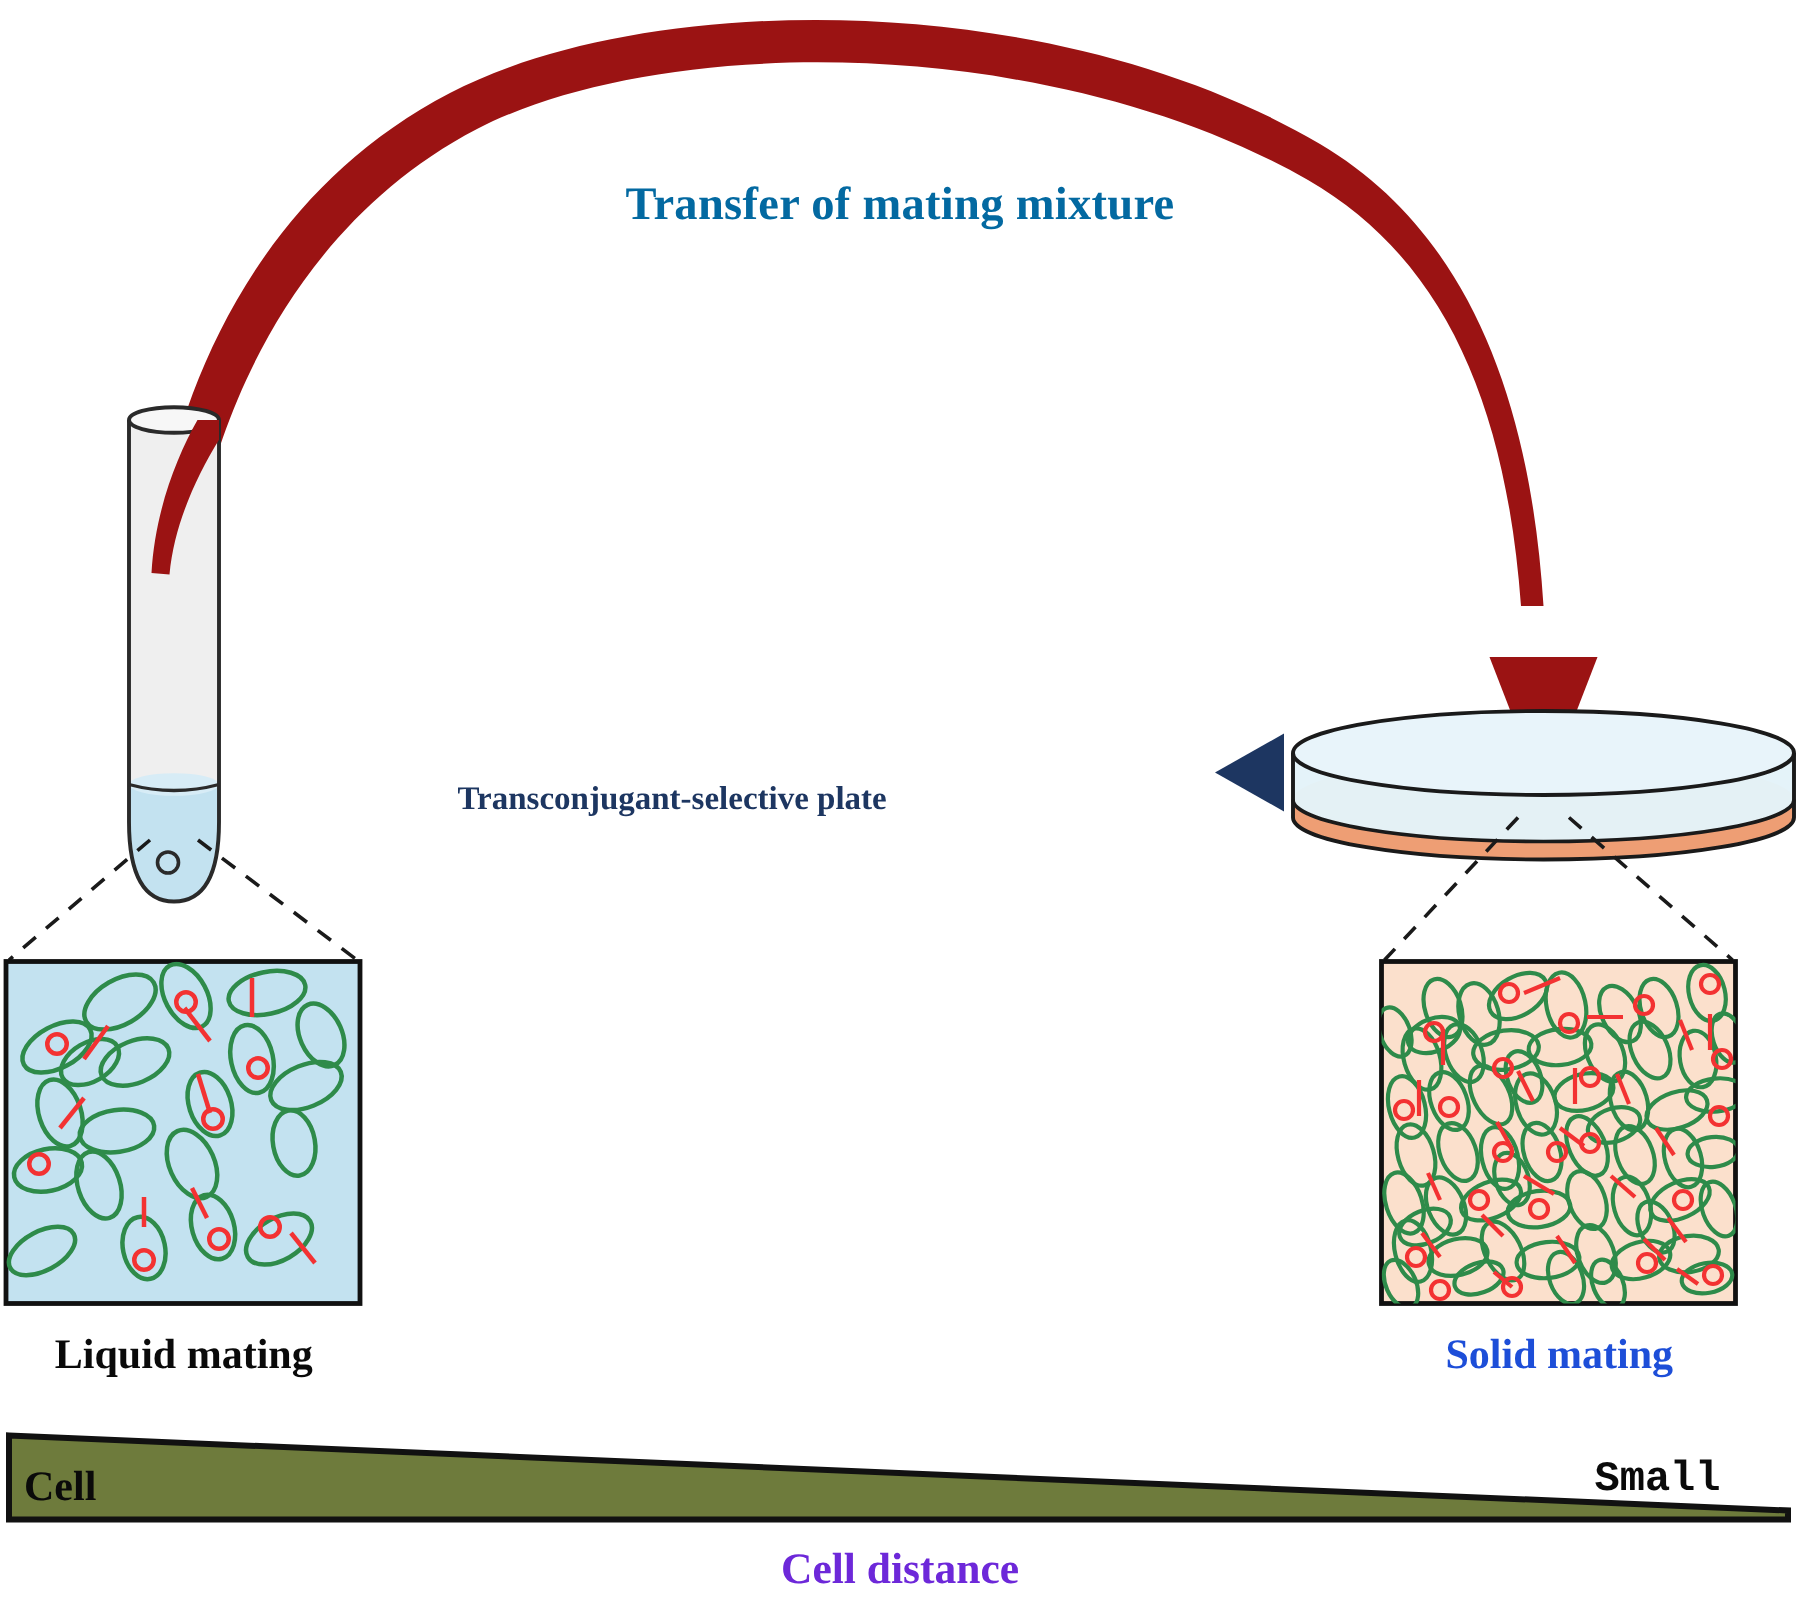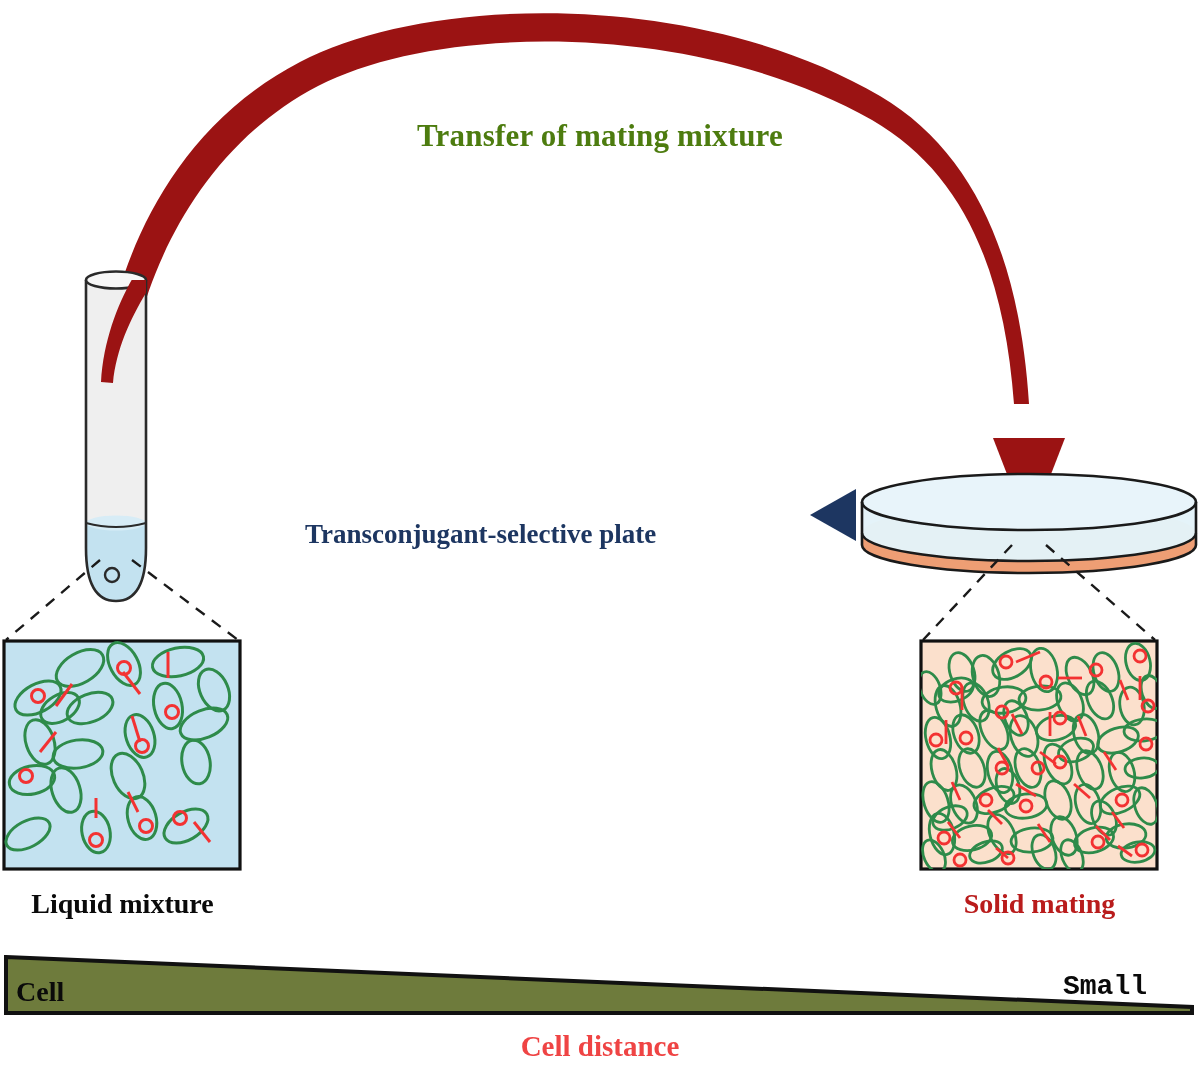--- a/index.html
+++ b/index.html
@@ -34,35 +34,35 @@
   }
   #transfer-label {
     left: 0; top: 118px;
     width: 1200px;
     text-align: center;
     font-size: 31px;
     letter-spacing: 0.2px;
   }
   #plate-label {
     left: 305px; top: 519px;
-    font-size: 27px;
+    font-size: 22px;
   }
   #liquid-mating-label {
     left: 0px; top: 888px;
     width: 245px;
     text-align: center;
     font-size: 28px;
     color: #0a0a0a;
   }
   #solid-mating-label {
     left: 917px; top: 888px;
     width: 245px;
     text-align: center;
     font-size: 28px;
-    color: #b91c1c;
+    color: #1d4ed8;
   }
   #large-label {
     left: 16px; top: 976px;
     font-size: 28px;
     color: #0a0a0a;
   }
   #small-label {
     left: 1063px; top: 971px;
     font-size: 28px;
     color: #0a0a0a;
@@ -300,27 +300,27 @@
           <circle cx="1142" cy="850" r="6"></circle>
           <circle cx="1008" cy="858" r="6"></circle>
           <circle cx="960" cy="860" r="6"></circle>
         </g>
       </g>
     </g>
 
     <polygon points="6,957 1192,1007 1192,1013 6,1013" fill="#6E7B3C" stroke="#111111" stroke-width="4"></polygon>
   </svg>
 
-  <div class="lbl" id="transfer-label" style="color:#4d7c0f">Transfer of mating mixture</div>
+  <div class="lbl" id="transfer-label" style="color:#0369a1">Transfer of mating mixture</div>
 
   <div class="lbl" id="plate-label" style="color:#1D3661">Transconjugant-selective plate</div>
 
-  <div class="lbl" id="liquid-mating-label">Liquid mixture</div>
+  <div class="lbl" id="liquid-mating-label">Liquid mating</div>
 
   <div class="lbl" id="solid-mating-label">Solid mating</div>
 
   <div class="lbl" id="large-label">Cell</div>
 
   <div class="lbl" id="small-label">Small</div>
 
-  <div class="lbl" id="cell-distance-label" style="color:#ef4444">Cell distance</div>
+  <div class="lbl" id="cell-distance-label" style="color:#6d28d9">Cell distance</div>
 
 </div>
 
 </body></html>

